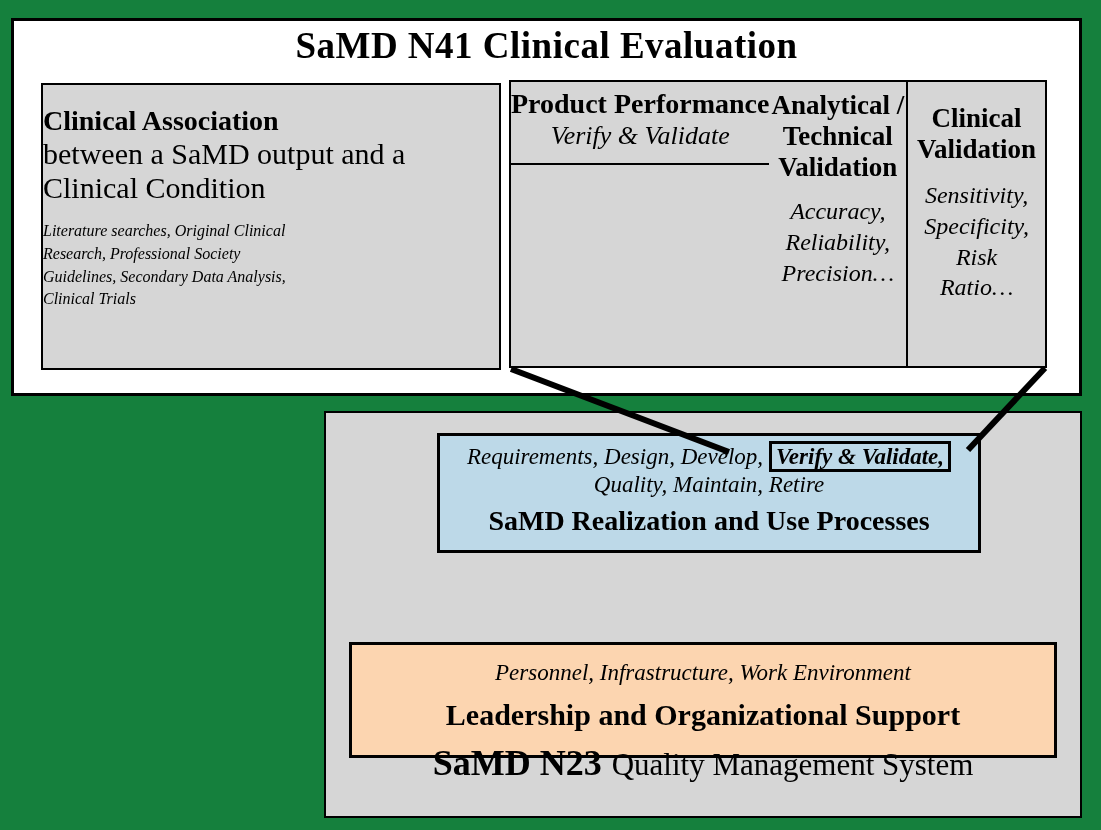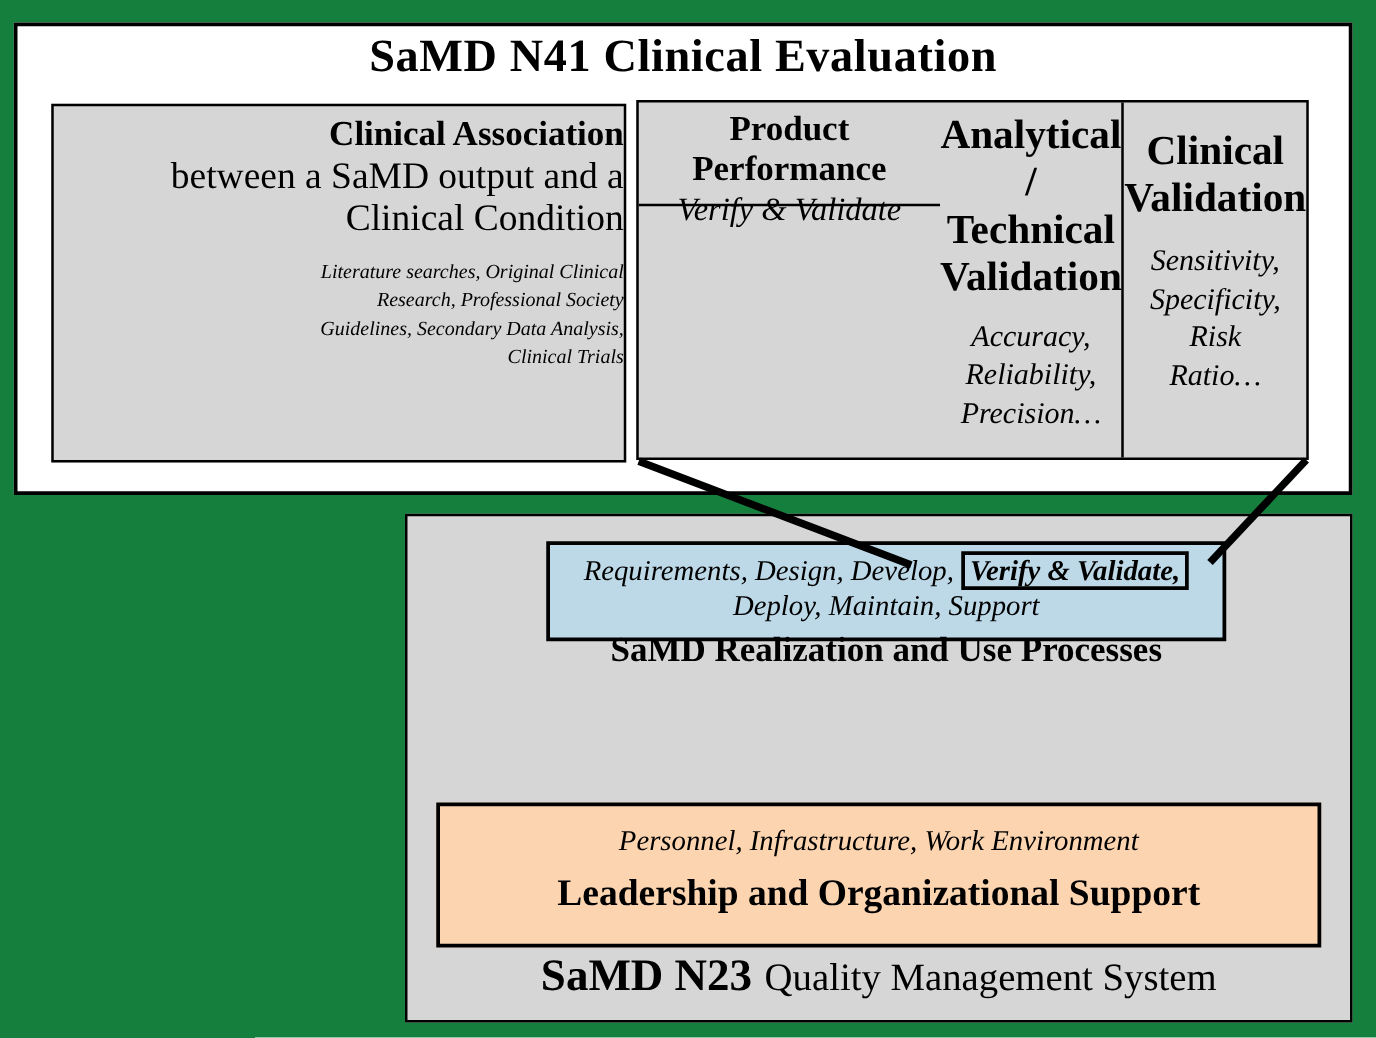--- a/index.html
+++ b/index.html
@@ -30,22 +30,22 @@
     font-weight: bold;
     font-size: 37px;
     letter-spacing: 0.5px;
   }
   .ca-box {
     position: absolute;
     left: 41px; top: 83px;
     width: 460px; height: 287px;
     background: #d6d6d6;
     border: 2px solid #000;
-    text-align: right;
-    padding-top: 7px;
+    text-align: left;
+    padding-top: 20px;
   }
   .ca-heading { font-size: 28px; font-weight: bold; }
   .ca-sub { font-size: 30px; line-height: 1.12; white-space: pre-line; }
   .ca-methods {
     margin-top: 16px;
     font-style: italic;
     font-size: 16px;
     line-height: 1.42;
     white-space: pre-line;
   }
@@ -64,40 +64,40 @@
     border-bottom: 2px solid #000;
     text-align: center;
     padding-top: 6px;
   }
   .pp-heading { font-size: 28px; font-weight: bold; }
   .pp-sub { font-size: 26px; font-style: italic; line-height: 1.25; }
   .pp-cells { flex: 1; display: flex; }
   .pp-cell { flex: 1; text-align: center; }
   .pp-cell.left { border-right: 2px solid #000; padding-top: 8px; }
   .pp-cell.right { padding-top: 21px; }
-  .cell-heading { font-size: 33px; font-weight: bold; line-height: 1.15; white-space: pre-line; }
+  .cell-heading { font-size: 27px; font-weight: bold; line-height: 1.15; white-space: pre-line; }
   .cell-metrics { font-size: 24px; font-style: italic; line-height: 1.28; margin-top: 13px; white-space: pre-line; }
   .pp-cell.right .cell-metrics { margin-top: 15px; }
 
   
   .qms-panel {
     position: absolute;
     left: 324px; top: 411px;
     width: 758px; height: 407px;
     background: #d6d6d6;
     border: 2px solid #000;
   }
   .stack-box {
     position: absolute;
     text-align: center;
     border: 3px solid #000;
   }
   .realization-box {
     left: 437px; top: 433px;
-    width: 544px; height: 80px;
+    width: 544px; height: 120px;
     background: #bdd9e8;
   }
   .lifecycle-box {
     left: 403px; top: 539px;
     width: 604px; height: 101px;
     background: #c3bc95;
   }
   .leadership-box {
     left: 349px; top: 642px;
     width: 708px; height: 116px;
@@ -119,21 +119,21 @@
     margin-left: 6px;
     line-height: 1.1;
   }
   .act-bold { font-weight: bold; margin-left: 7px; }
   .box-label { font-weight: bold; font-size: 28px; margin-top: 7px; }
   .lifecycle-box .box-label { margin-top: 9px; }
   .leadership-box .box-label { font-size: 30px; margin-top: 12px; }
 
   .qms-title {
     position: absolute;
-    left: 324px; top: 759px;
+    left: 324px; top: 742px;
     width: 758px;
     text-align: center;
   }
   .qms-title-bold { font-size: 36px; font-weight: bold; }
   .qms-title-regular { font-size: 31px; margin-left: 10px; }
 
   
   .connectors {
     position: absolute;
     left: 0; top: 0;
@@ -179,21 +179,21 @@
 Specificity, Risk
 Ratio…</div>
       </div>
     </div>
   </div>
 
   <div class="qms-panel"></div>
 
   <div class="stack-box realization-box">
     <div class="act-line line1"><span>Requirements, Design, Develop,</span><span class="vv-highlight">Verify &amp; Validate,</span></div>
-    <div class="act-line">Deploy, Maintain, Support</div>
+    <div class="act-line">Quality, Maintain, Retire</div>
     <div class="box-label">SaMD Realization and Use Processes</div>
   </div>
 
 
   <div class="stack-box leadership-box">
     <div class="act-line line1">Personnel, Infrastructure, Work Environment</div>
     <div class="box-label">Leadership and Organizational Support</div>
   </div>
 
   <div class="qms-title">

